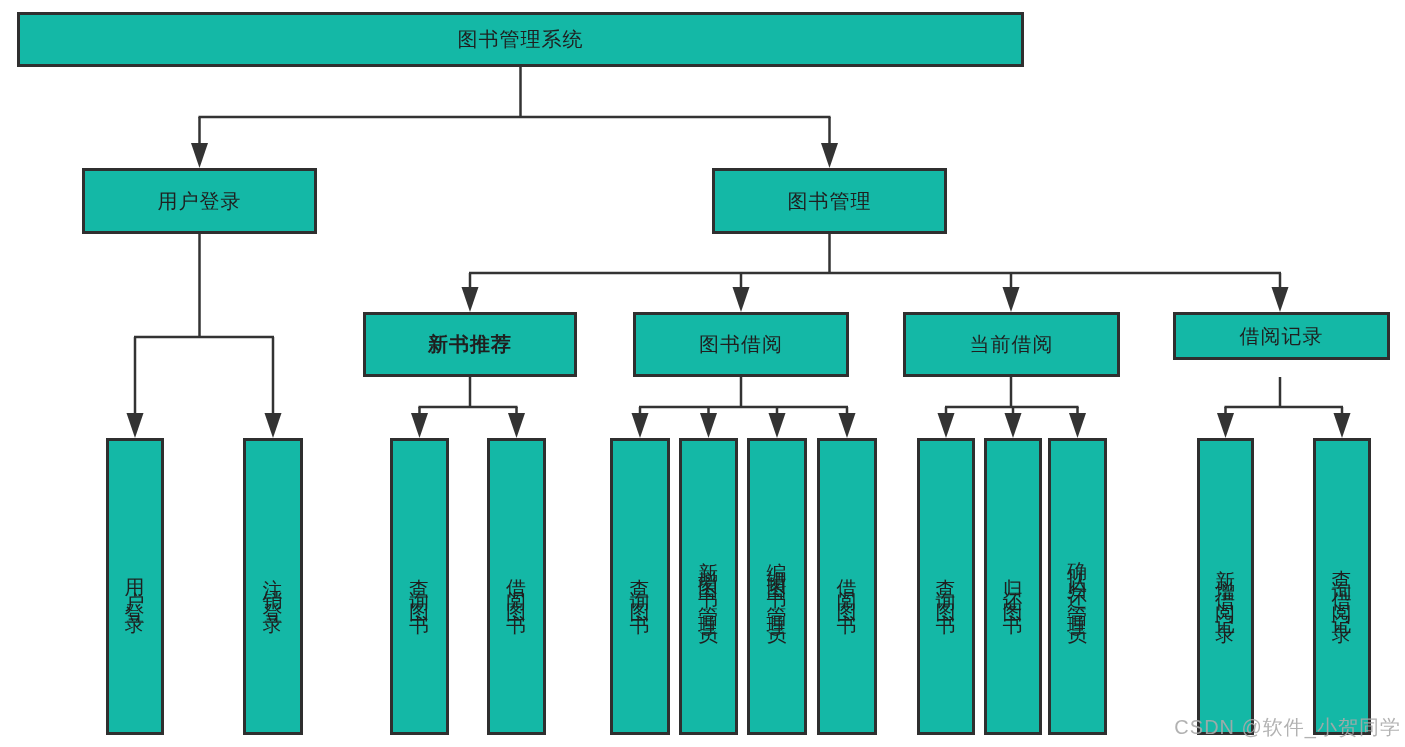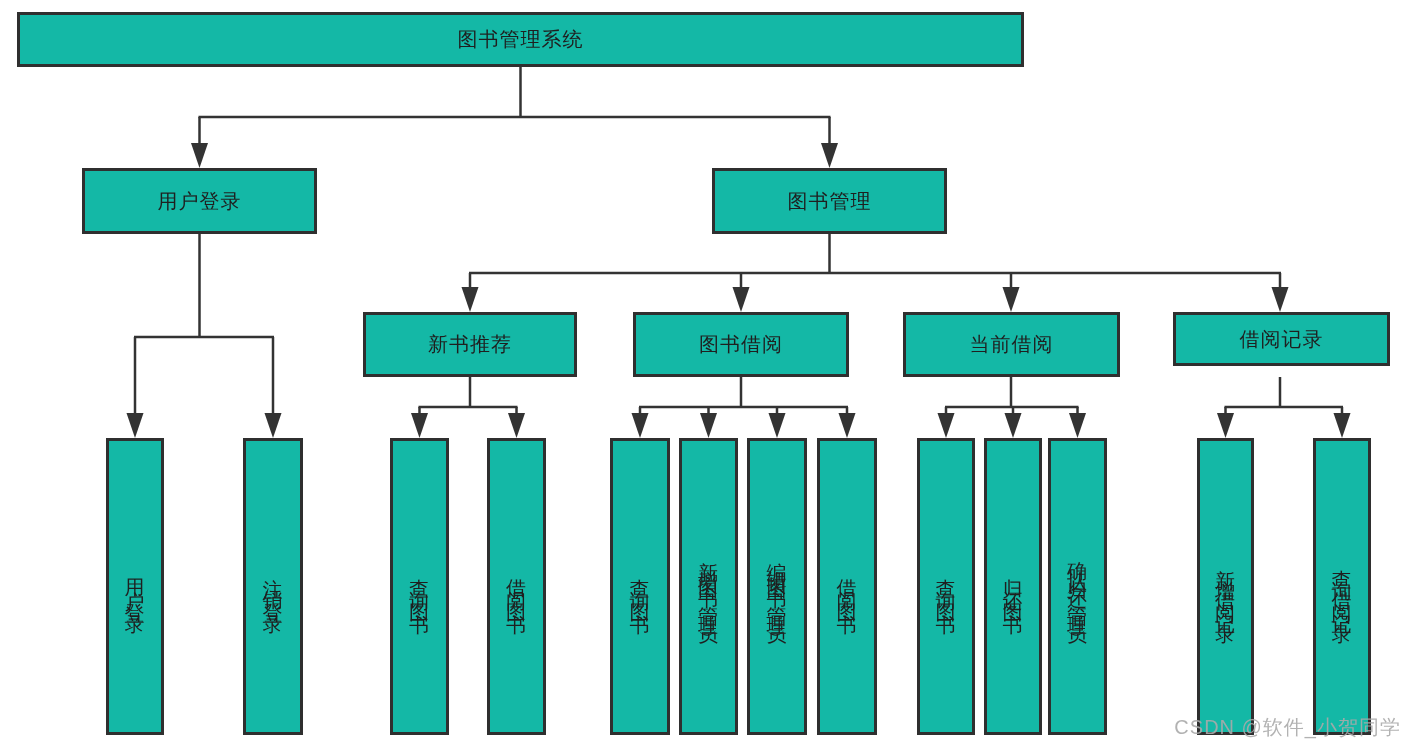--- a/index.html
+++ b/index.html
@@ -100,30 +100,30 @@
     <span class="hlabel">图书管理系统</span>
   </div>
 
   <div class="box" style="left:82px;top:168px;width:235px;height:66px;">
     <span class="hlabel">用户登录</span>
   </div>
   <div class="box" style="left:712px;top:168px;width:235px;height:66px;">
     <span class="hlabel">图书管理</span>
   </div>
 
-  <div class="box" style="left:363px;top:312px;width:214px;height:65px;">
+  <div class="box" style="left:363px;top:312px;width:214px;height:65px;font-weight:bold;">
     <span class="hlabel">新书推荐</span>
   </div>
   <div class="box" style="left:903px;top:312px;width:217px;height:65px;">
     <span class="hlabel">当前借阅</span>
   </div>
   <div class="box" style="left:633px;top:312px;width:216px;height:65px;">
     <span class="hlabel">图书借阅</span>
   </div>
-  <div class="box" style="left:1173px;top:312px;width:217px;height:54px;">
+  <div class="box" style="left:1173px;top:312px;width:217px;height:48px;">
     <span class="hlabel">借阅记录</span>
   </div>
 
   <div class="box leaf" style="left:106px;top:438px;width:58px;height:297px;">
     <span>用户登录</span>
   </div>
   <div class="box leaf" style="left:243px;top:438px;width:60px;height:297px;">
     <span>注销登录</span>
   </div>
   <div class="box leaf" style="left:390px;top:438px;width:59px;height:297px;">

